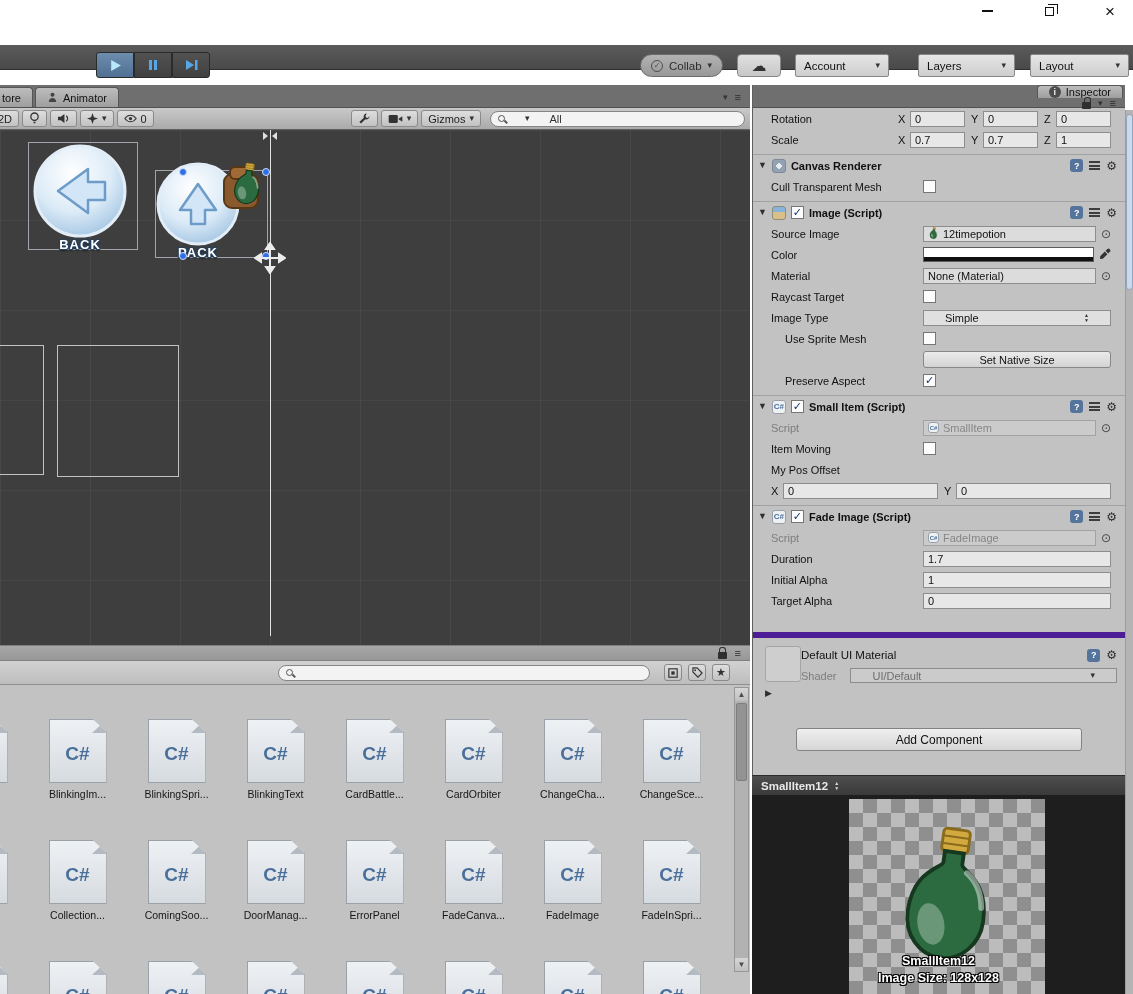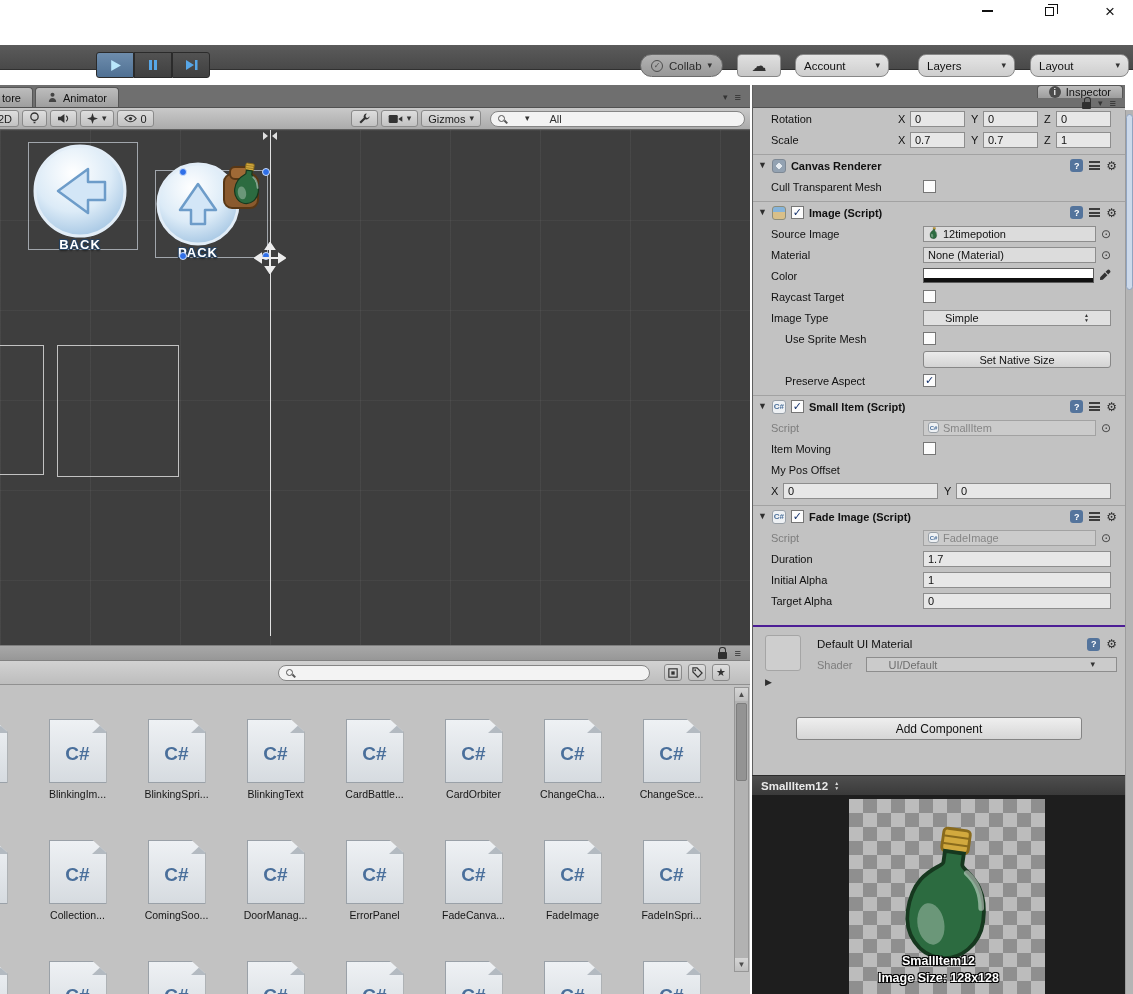--- a/index.html
+++ b/index.html
@@ -25,21 +25,21 @@
   .collab-btn { position:absolute; left:640px; top:9px; height:23px; padding:0 10px; border-radius:12px;
     background:linear-gradient(#b3b3b3,#989898); border:1px solid #6c6c6c; display:flex; align-items:center; gap:6px;
     font-size:11.5px; color:#2d2d2d; }
   .collab-circle { width:12px; height:12px; border-radius:50%; border:1.5px solid #4e4e4e; display:flex; align-items:center; justify-content:center; font-size:8px; color:#4e4e4e; }
   .collab-circle::after { content:"✓"; }
   .cloud-btn { position:absolute; left:737px; top:9px; width:44px; height:23px; border-radius:4px;
     background:linear-gradient(#e0e0e0,#c7c7c7); border:1px solid #878787; display:flex; align-items:center; justify-content:center; }
   .cloud-glyph { font-size:15px; color:#333; line-height:1; }
   .cloud-glyph::after { content:"☁"; }
   .dd-btn { position:absolute; top:9px; height:23px; background:linear-gradient(#e5e5e5,#cecece); border:1px solid #878787;
-    border-radius:8px; display:flex; align-items:center; justify-content:space-between; padding:0 8px; font-size:11.5px; color:#111; }
+    border-radius:2px; display:flex; align-items:center; justify-content:space-between; padding:0 8px; font-size:11.5px; color:#111; }
   .dd-account { left:795px; width:94px; }
   .dd-layers  { left:918px; width:97px; }
   .dd-layout  { left:1030px; width:99px; }
   .chev { font-size:9px; color:#333; line-height:1; }
   .chev::after { content:"▾"; }
 
   
   .scene-region { position:absolute; top:85px; left:0; width:750px; height:560px; }
   .tabbar { height:23px; background:#6f6f6f; display:flex; align-items:flex-end; border-bottom:1px solid #515151; }
   .tab { height:20px; padding:0 11px; background:linear-gradient(#bdbdbd,#9e9e9e); border:1px solid #565656; border-bottom:none;
@@ -163,21 +163,21 @@
   .color-field { flex:1; height:15px; border:1px solid #5c5c5c; background:#ffffff; position:relative; }
   .color-field::after { content:''; position:absolute; left:0; right:0; bottom:0; height:4px; background:#101010; }
   .dropper { margin-left:5px; flex:none; }
   .popup-field { flex:1; min-width:0; height:16px; background:#e0e0e0; border:1px solid #8d8d8d; display:flex;
     align-items:center; padding:0 21px; font-size:11px; }
   .updown { margin-left:auto; display:flex; flex-direction:column; font-size:5px; line-height:4.5px; color:#333; }
   .updown::before { content:"▲"; } .updown::after { content:"▼"; }
   .updown.light { margin-left:6px; color:#ddd; }
   .btn-native { flex:1; height:17px; background:linear-gradient(#ebebeb,#d3d3d3); border:1px solid #878787; border-radius:3px;
     font-size:11px; color:#111; font-family:inherit; }
-  .mat-section { border-top:2px solid #4c1d95; margin-top:14px; padding:8px 8px 4px 12px; display:flex; gap:16px; }
+  .mat-section { border-top:6px solid #4c1d95; margin-top:21px; padding:8px 8px 4px 12px; display:flex; gap:0; }
   .mat-thumb { width:36px; height:36px; background:#cecece; border:1px solid #a5a5a5; border-radius:3px; }
   .mat-left { display:flex; flex-direction:column; gap:4px; align-items:flex-start; }
   .mat-right { flex:1; }
   .mat-title-row { display:flex; align-items:center; height:18px; }
   .mat-title { font-size:11.5px; color:#111; }
   .mat-shader-row { display:flex; align-items:center; margin-top:4px; gap:14px; }
   .mat-shader-row .popup-field { background:#cbcbcb; color:#6e6e6e; height:15px; }
   .add-wrap { padding:26px 0 10px; display:flex; justify-content:center; }
   .btn-add { width:286px; height:23px; background:linear-gradient(#efefef,#d6d6d6); border:1px solid #848484; border-radius:3px;
     font-size:12px; color:#111; font-family:inherit; }
@@ -649,34 +649,34 @@
         <span class="i-label">Source Image</span>
         <div class="obj-field">
           <svg class="mini-potion">
               <use href="#potion"></use>
             </svg>
           <span>12timepotion</span>
         </div>
         <span class="obj-picker"></span>
       </div>
       <div class="i-row">
-        <span class="i-label">Material</span>
-        <div class="obj-field">
-          <span>None (Material)</span>
-        </div>
-        <span class="obj-picker"></span>
-      </div>
-      <div class="i-row">
         <span class="i-label">Color</span>
         <div class="color-field"></div>
         <span class="dropper">
           <svg width="12" height="12" viewBox="0 0 12 12">
               <path d="M10.8 1.2 a1.8 1.8 0 0 0 -2.6 0 L6.6 2.8 9.2 5.4 10.8 3.8 a1.8 1.8 0 0 0 0 -2.6 z M5.8 3.6 L1.2 8.2 1 11 3.8 10.8 8.4 6.2 z" fill="#333"></path>
             </svg>
         </span>
+      </div>
+      <div class="i-row">
+        <span class="i-label">Material</span>
+        <div class="obj-field">
+          <span>None (Material)</span>
+        </div>
+        <span class="obj-picker"></span>
       </div>
       <div class="i-row">
         <span class="i-label">Raycast Target</span>
         <span class="cbox"></span>
       </div>
       <div class="i-row">
         <span class="i-label">Image Type</span>
         <div class="popup-field">
           <span>Simple</span>
           <span class="updown"></span>

